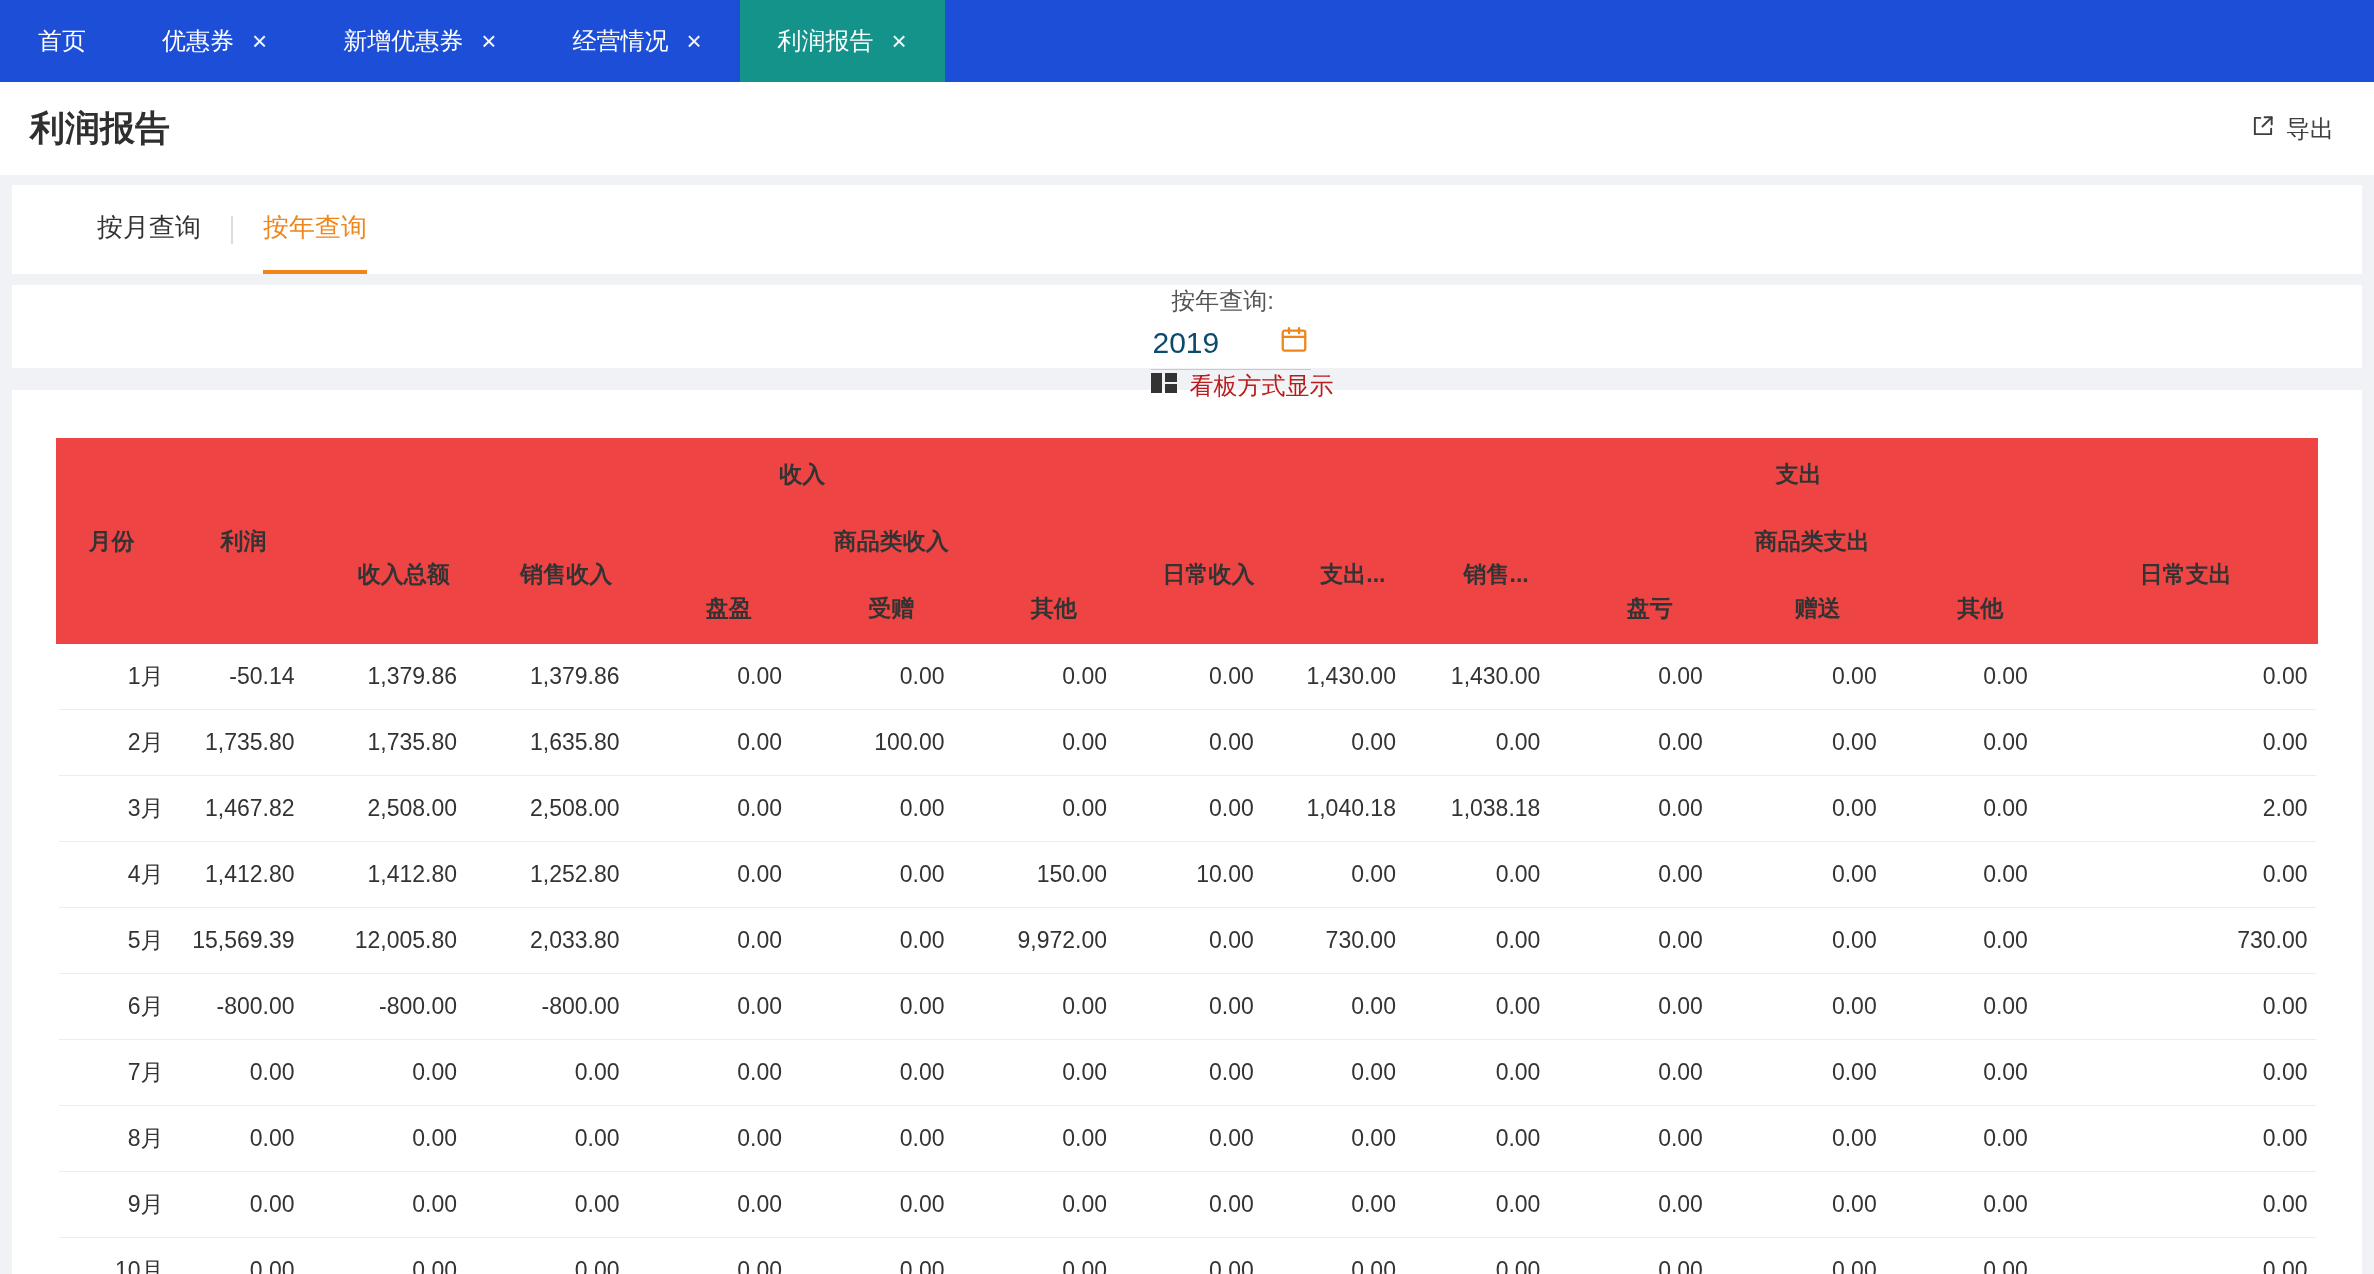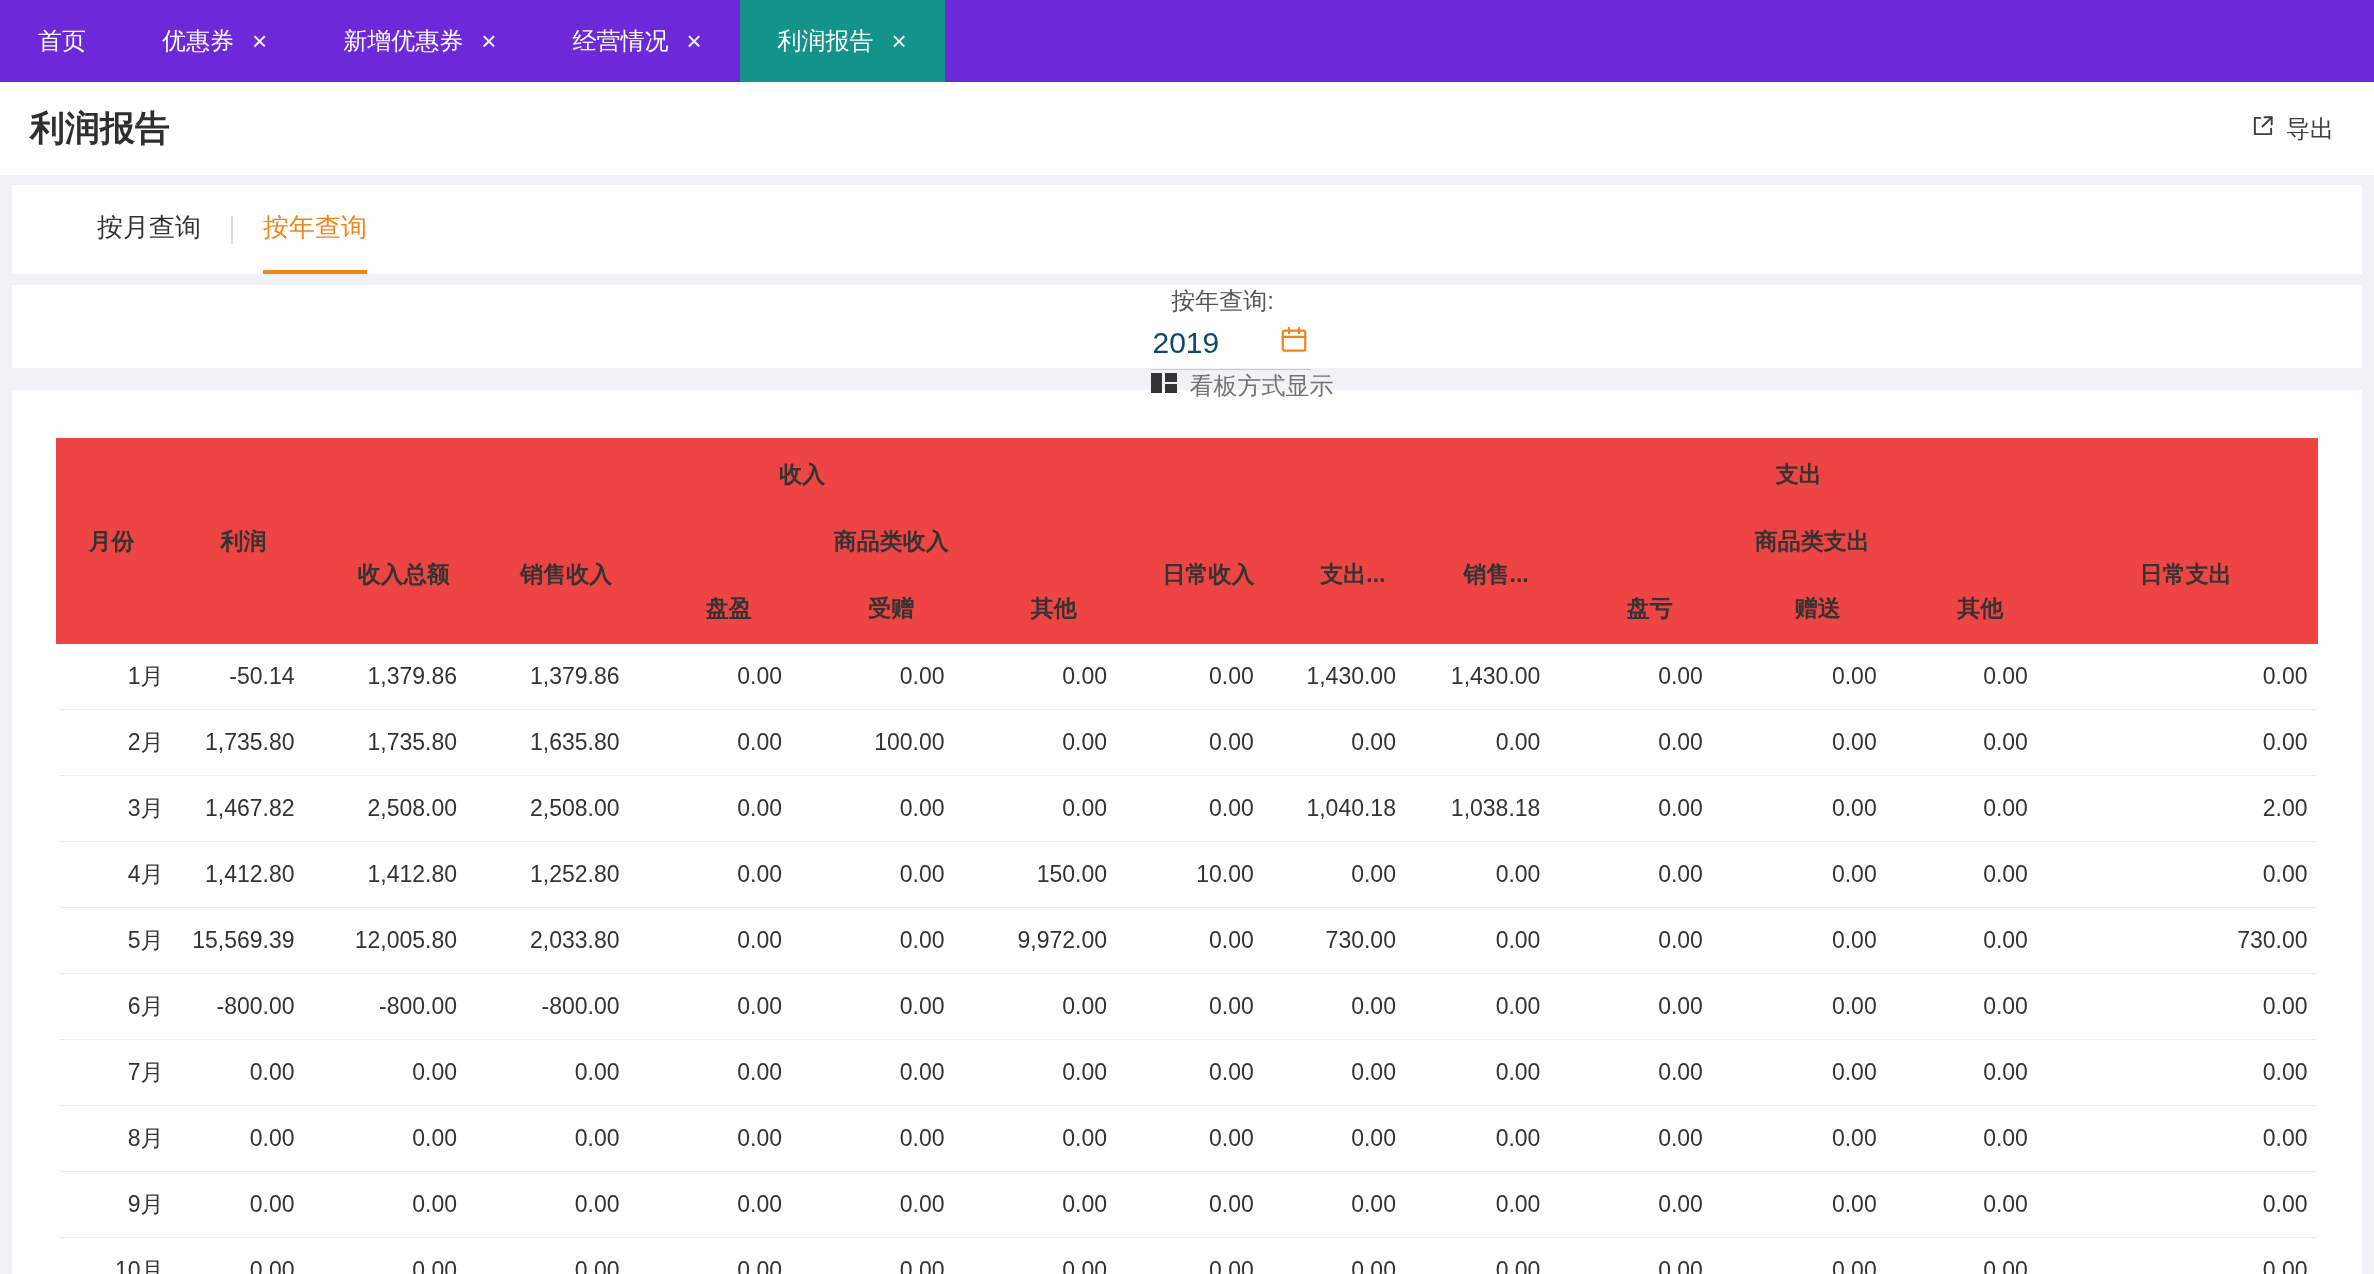--- a/index.html
+++ b/index.html
@@ -7,21 +7,21 @@
     width: 2374px; height: 1274px;
     background: #f0f2f5;
     font-family: "Liberation Sans", "DejaVu Sans", sans-serif;
     overflow: hidden;
     color: #333;
   }
 
   
   .topbar {
     height: 82px;
-    background: #6d28d9;
+    background: #1d4ed8;
     display: flex;
     align-items: stretch;
   }
   .top-tab {
     display: flex; align-items: center;
     padding: 0 38px;
     color: #ffffff;
     font-size: 24px;
     cursor: pointer;
     white-space: nowrap;
@@ -82,21 +82,21 @@
     width: 156px;
     border-bottom: 1px solid #c9c9c9;
     margin-left: 16px;
     padding: 8px 2px;
     cursor: text;
   }
   .year-value { font-size: 30px; color: #0c4a6e; }
   .board-toggle {
     display: flex; align-items: center; gap: 12px;
     margin-left: 38px;
-    color: #737373; cursor: pointer;
+    color: #b91c1c; cursor: pointer;
   }
 
   
   .table-panel {
     margin-top: 22px;
     padding: 48px 44px 40px;
   }
   table {
     width: 100%;
     border-collapse: collapse;

